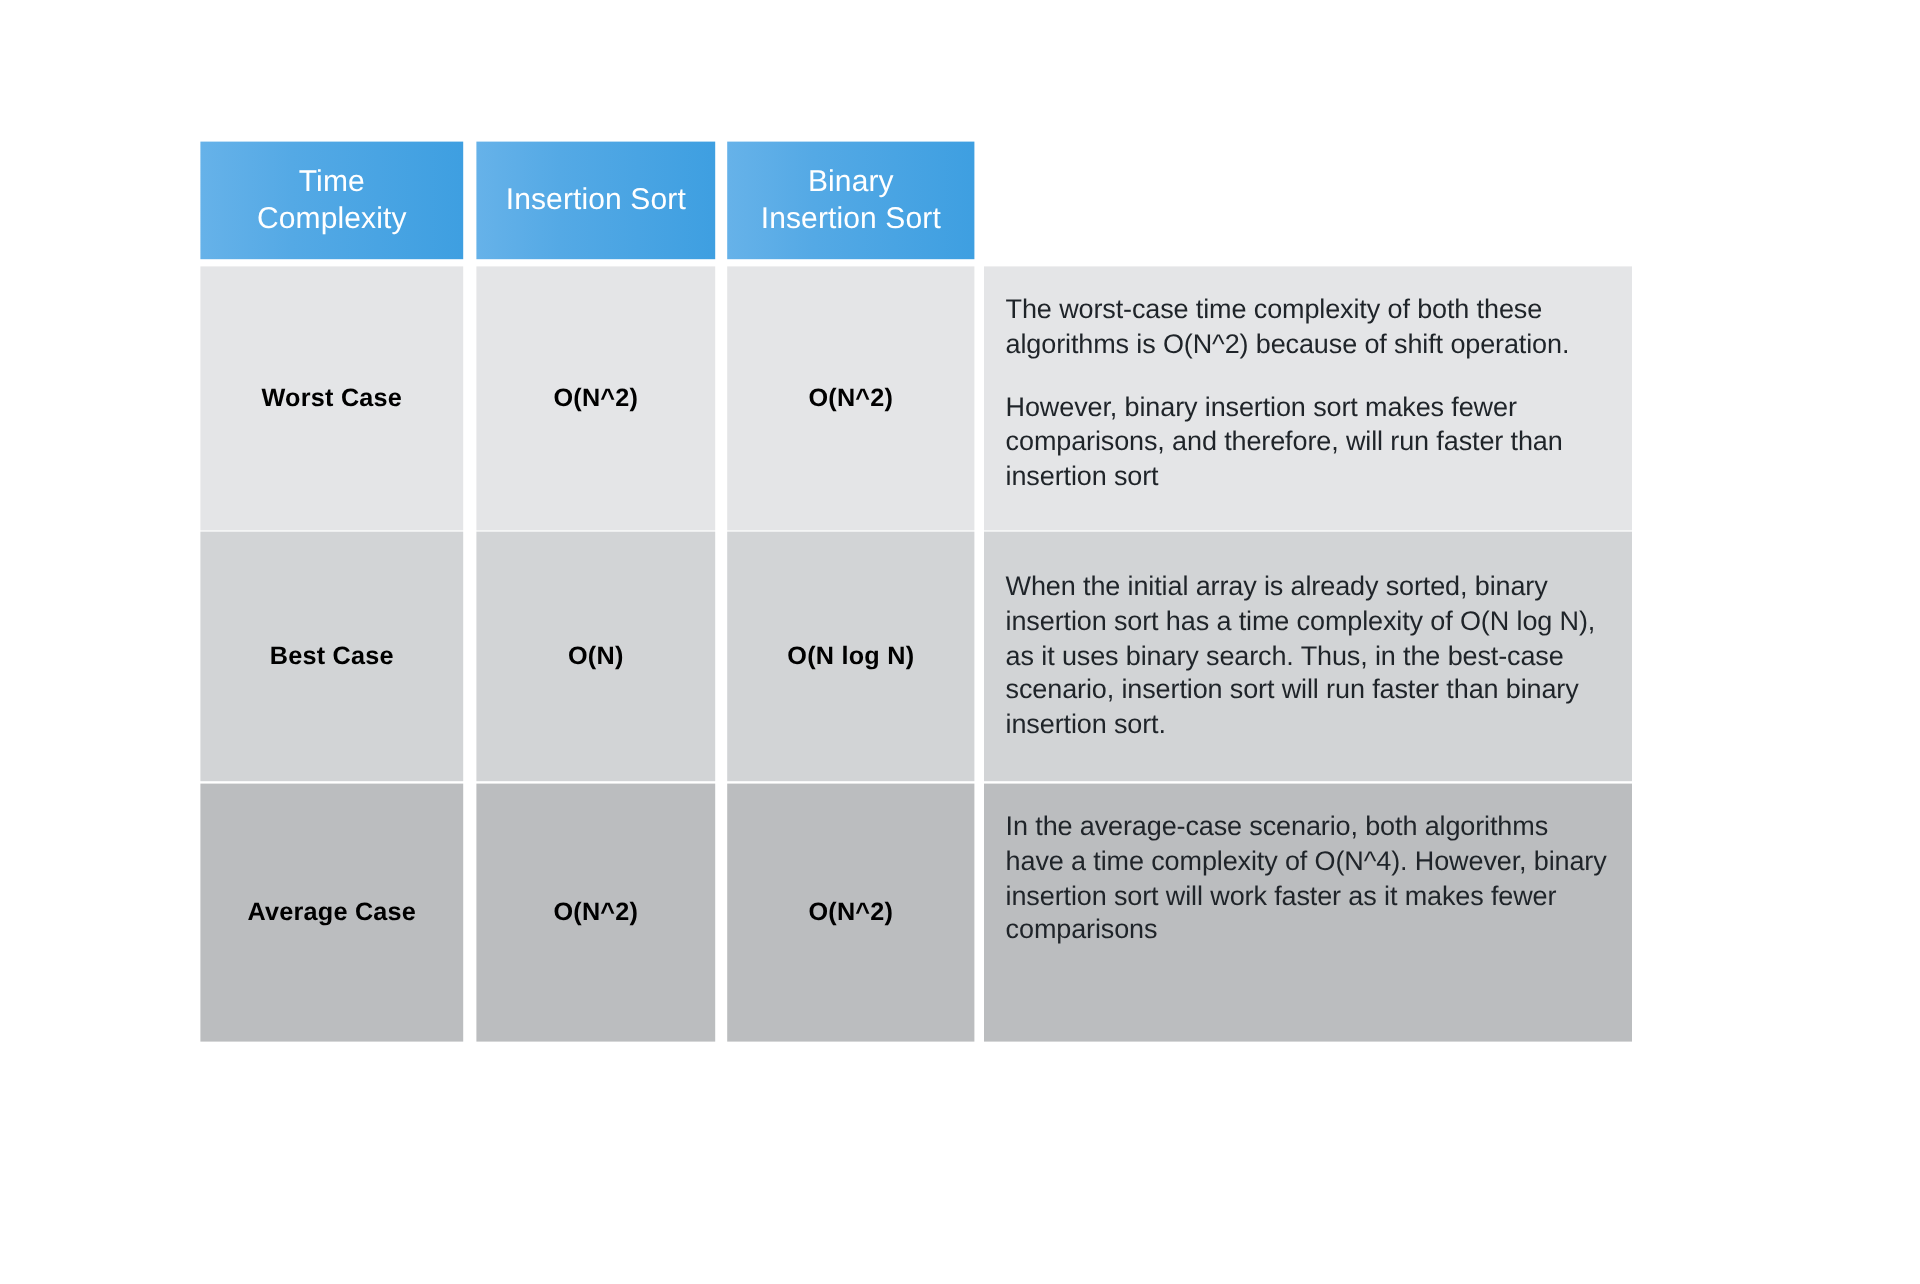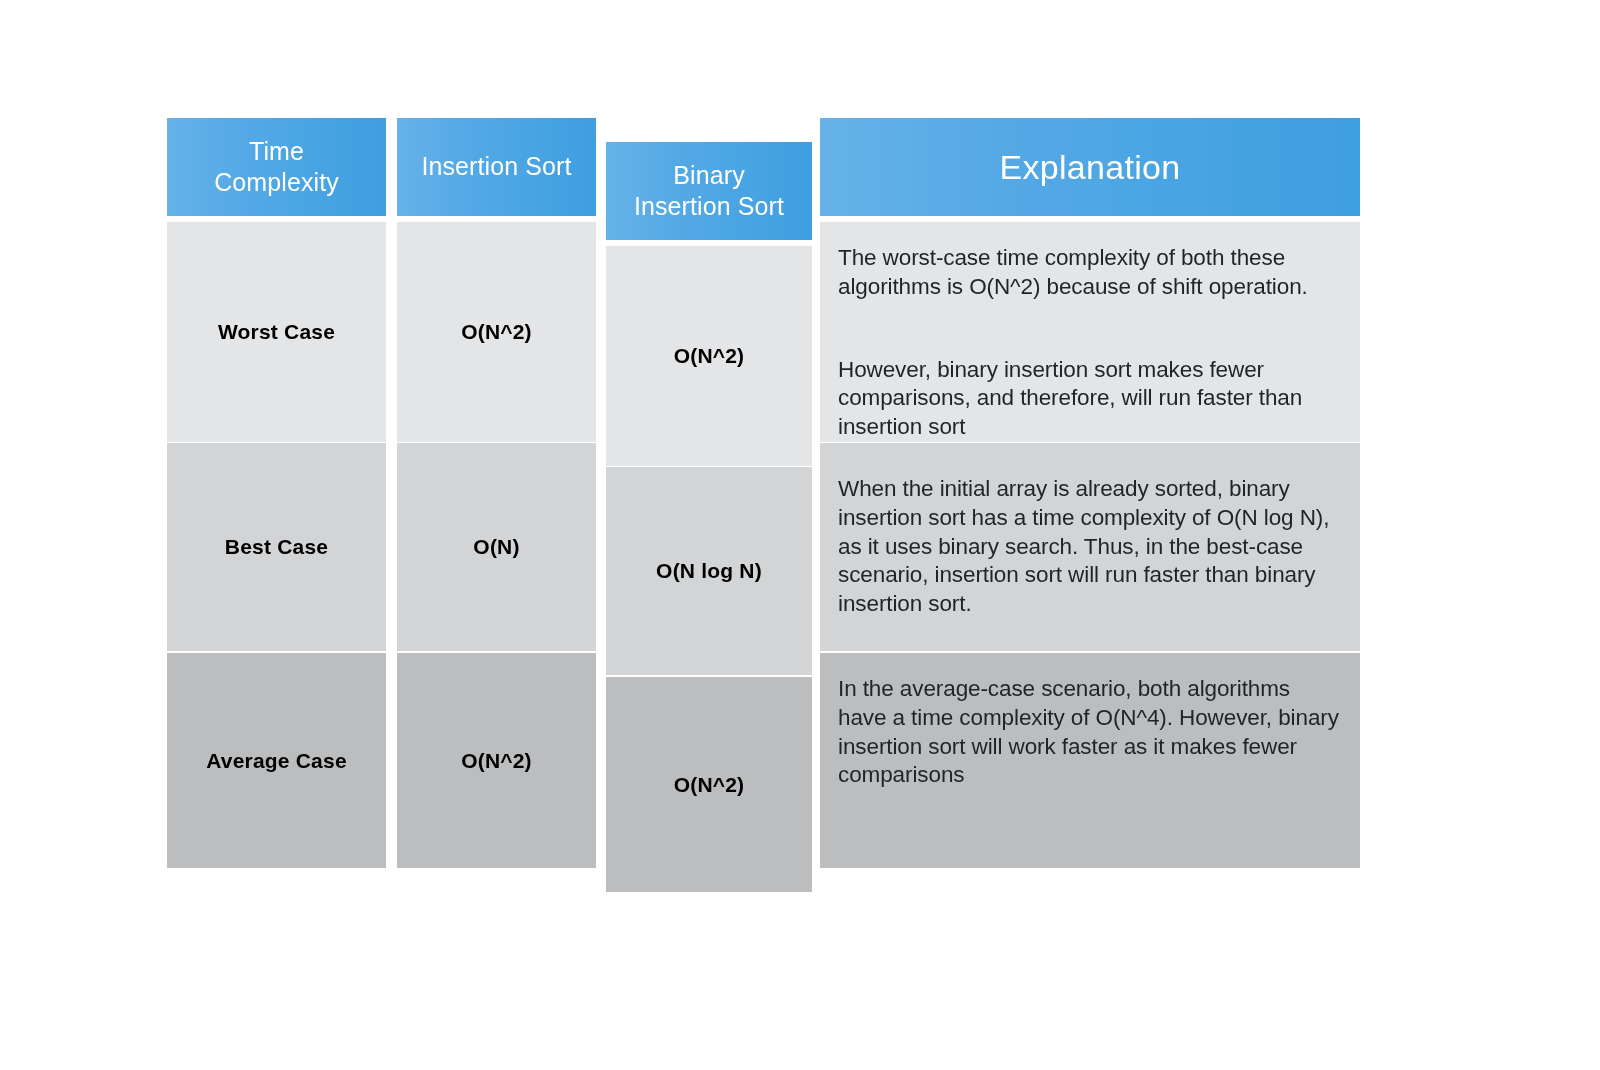--- a/index.html
+++ b/index.html
@@ -26,21 +26,21 @@
     position: absolute;
     left: 167px;
     top: 118px;
     width: 1193px;
     height: 750px;
   }
 
   
   .col-1 { left: 0px;   width: 219px; }
   .col-2 { left: 230px; width: 199px; }
-  .col-3 { left: 439px; width: 206px; margin-top: 24px; }
+  .col-3 { left: 439px; width: 206px; }
   .col-4 { left: 653px; width: 540px; }
 
   
   .header-cell {
     position: absolute;
     top: 0;
     height: 98px;
     background: linear-gradient(to right, #66b2e9 0%, #54a9e5 35%, #3e9fe1 100%);
     color: #ffffff;
     display: flex;
@@ -89,21 +89,21 @@
     letter-spacing: 0.2px;
   }
 
   .cell.explain {
     display: flex;
     flex-direction: column;
     justify-content: center;
     padding: 0 18px 0 18px;
   }
   .cell.explain.top-align {
-    justify-content: space-between;
+    justify-content: flex-start;
     padding-top: 22px;
   }
   .cell.explain p {
     margin: 0;
     font-size: 22.5px;
     line-height: 1.28;
     color: #1f2429;
     font-weight: 400;
     letter-spacing: -0.1px;
   }
@@ -120,23 +120,20 @@
     <div class="header-cell col-1">
       <span class="htxt" style="white-space: pre-line;">Time
 Complexity</span>
     </div>
     <div class="header-cell col-2">
       <span class="htxt" style="white-space: pre-line;">Insertion Sort</span>
     </div>
     <div class="header-cell col-3">
       <span class="htxt" style="white-space: pre-line;">Binary
 Insertion Sort</span>
-    </div>
-    <div class="header-cell col-4 wide">
-      <span class="htxt" style="white-space: pre-line;">Explanation</span>
     </div>
 
     <div class="cell center col-1 row-1 bg-1">
       <span class="ctxt">Worst Case</span>
     </div>
     <div class="cell center col-2 row-1 bg-1">
       <span class="ctxt">O(N^2)</span>
     </div>
     <div class="cell center col-3 row-1 bg-1">
       <span class="ctxt">O(N^2)</span>

